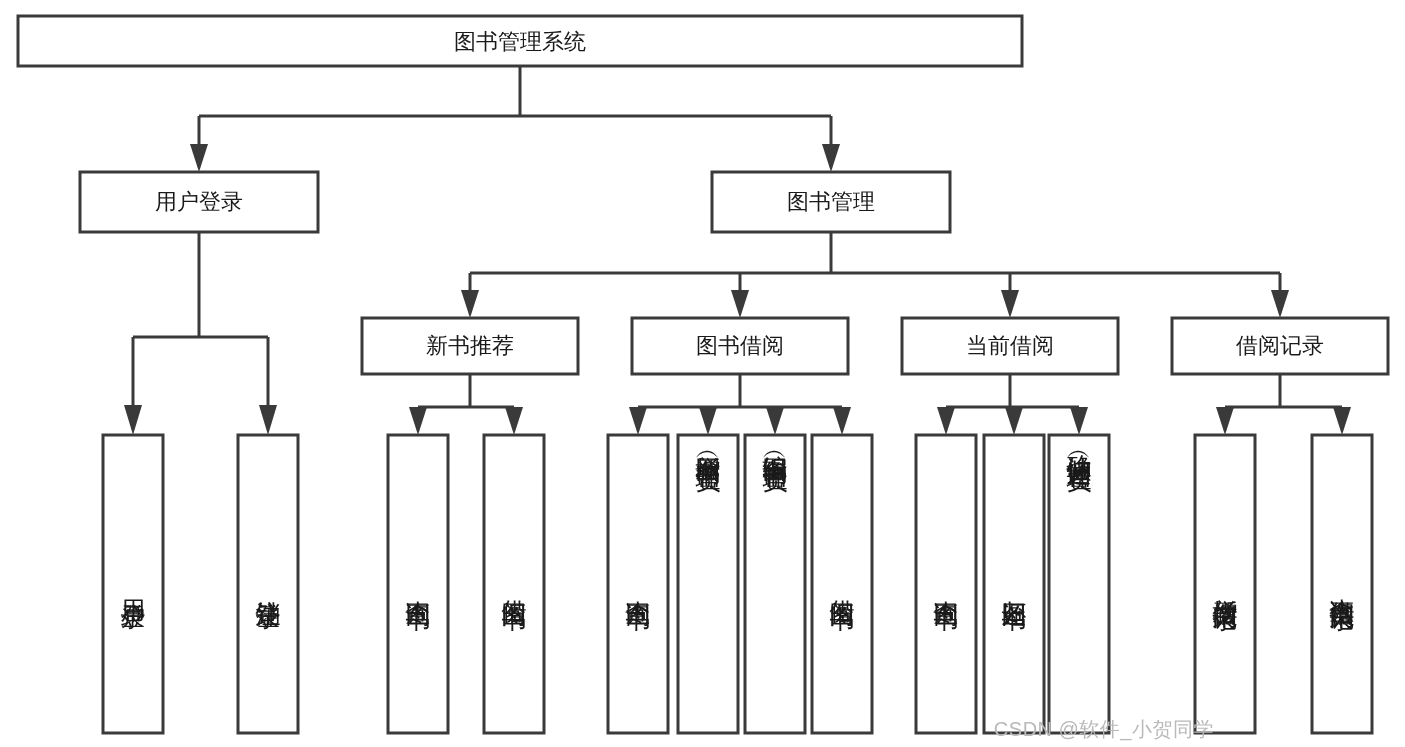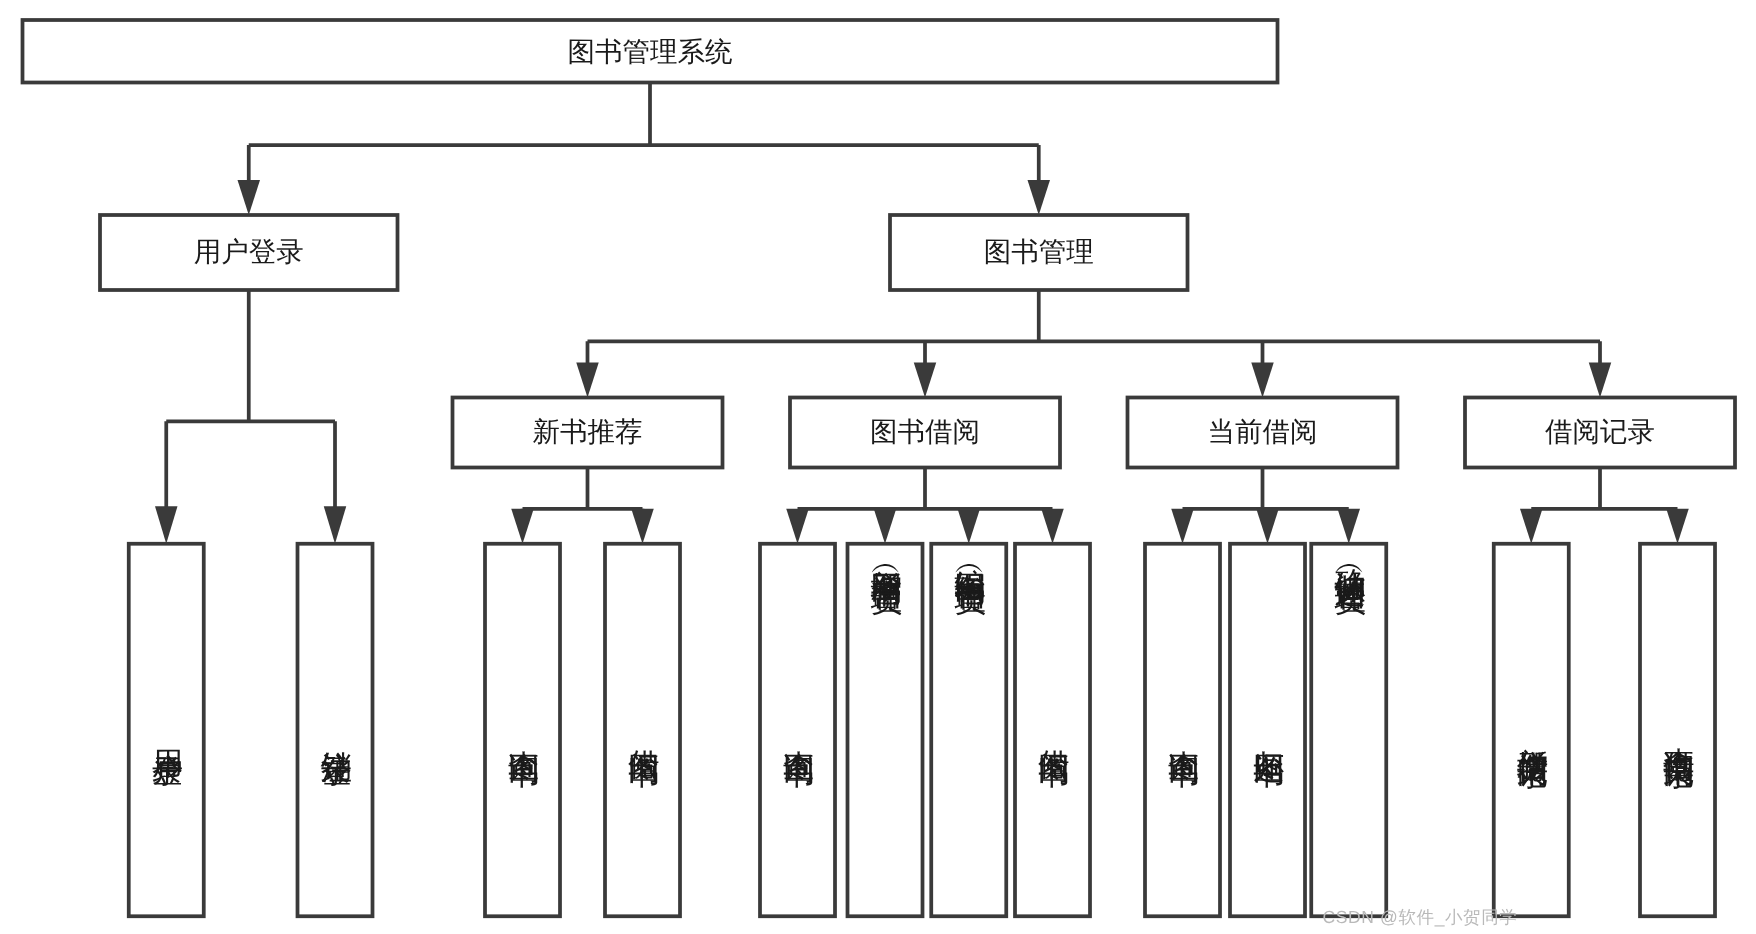--- a/index.html
+++ b/index.html
@@ -64,21 +64,21 @@
     line-height: 1.08;
     letter-spacing: 2px;
     color: #1a1a1a;
     white-space: nowrap;
   }
   #watermark {
     position: absolute;
     right: 12px;
     bottom: 4px;
     font-family: "Liberation Sans", "DejaVu Sans", sans-serif;
-    font-size: 14px;
+    font-size: 20px;
     color: #b9b9b9;
     letter-spacing: 0.5px;
     white-space: nowrap;
   }
 </style>
 </head>
 <body>
 
 <div id="diagram-root">
 

